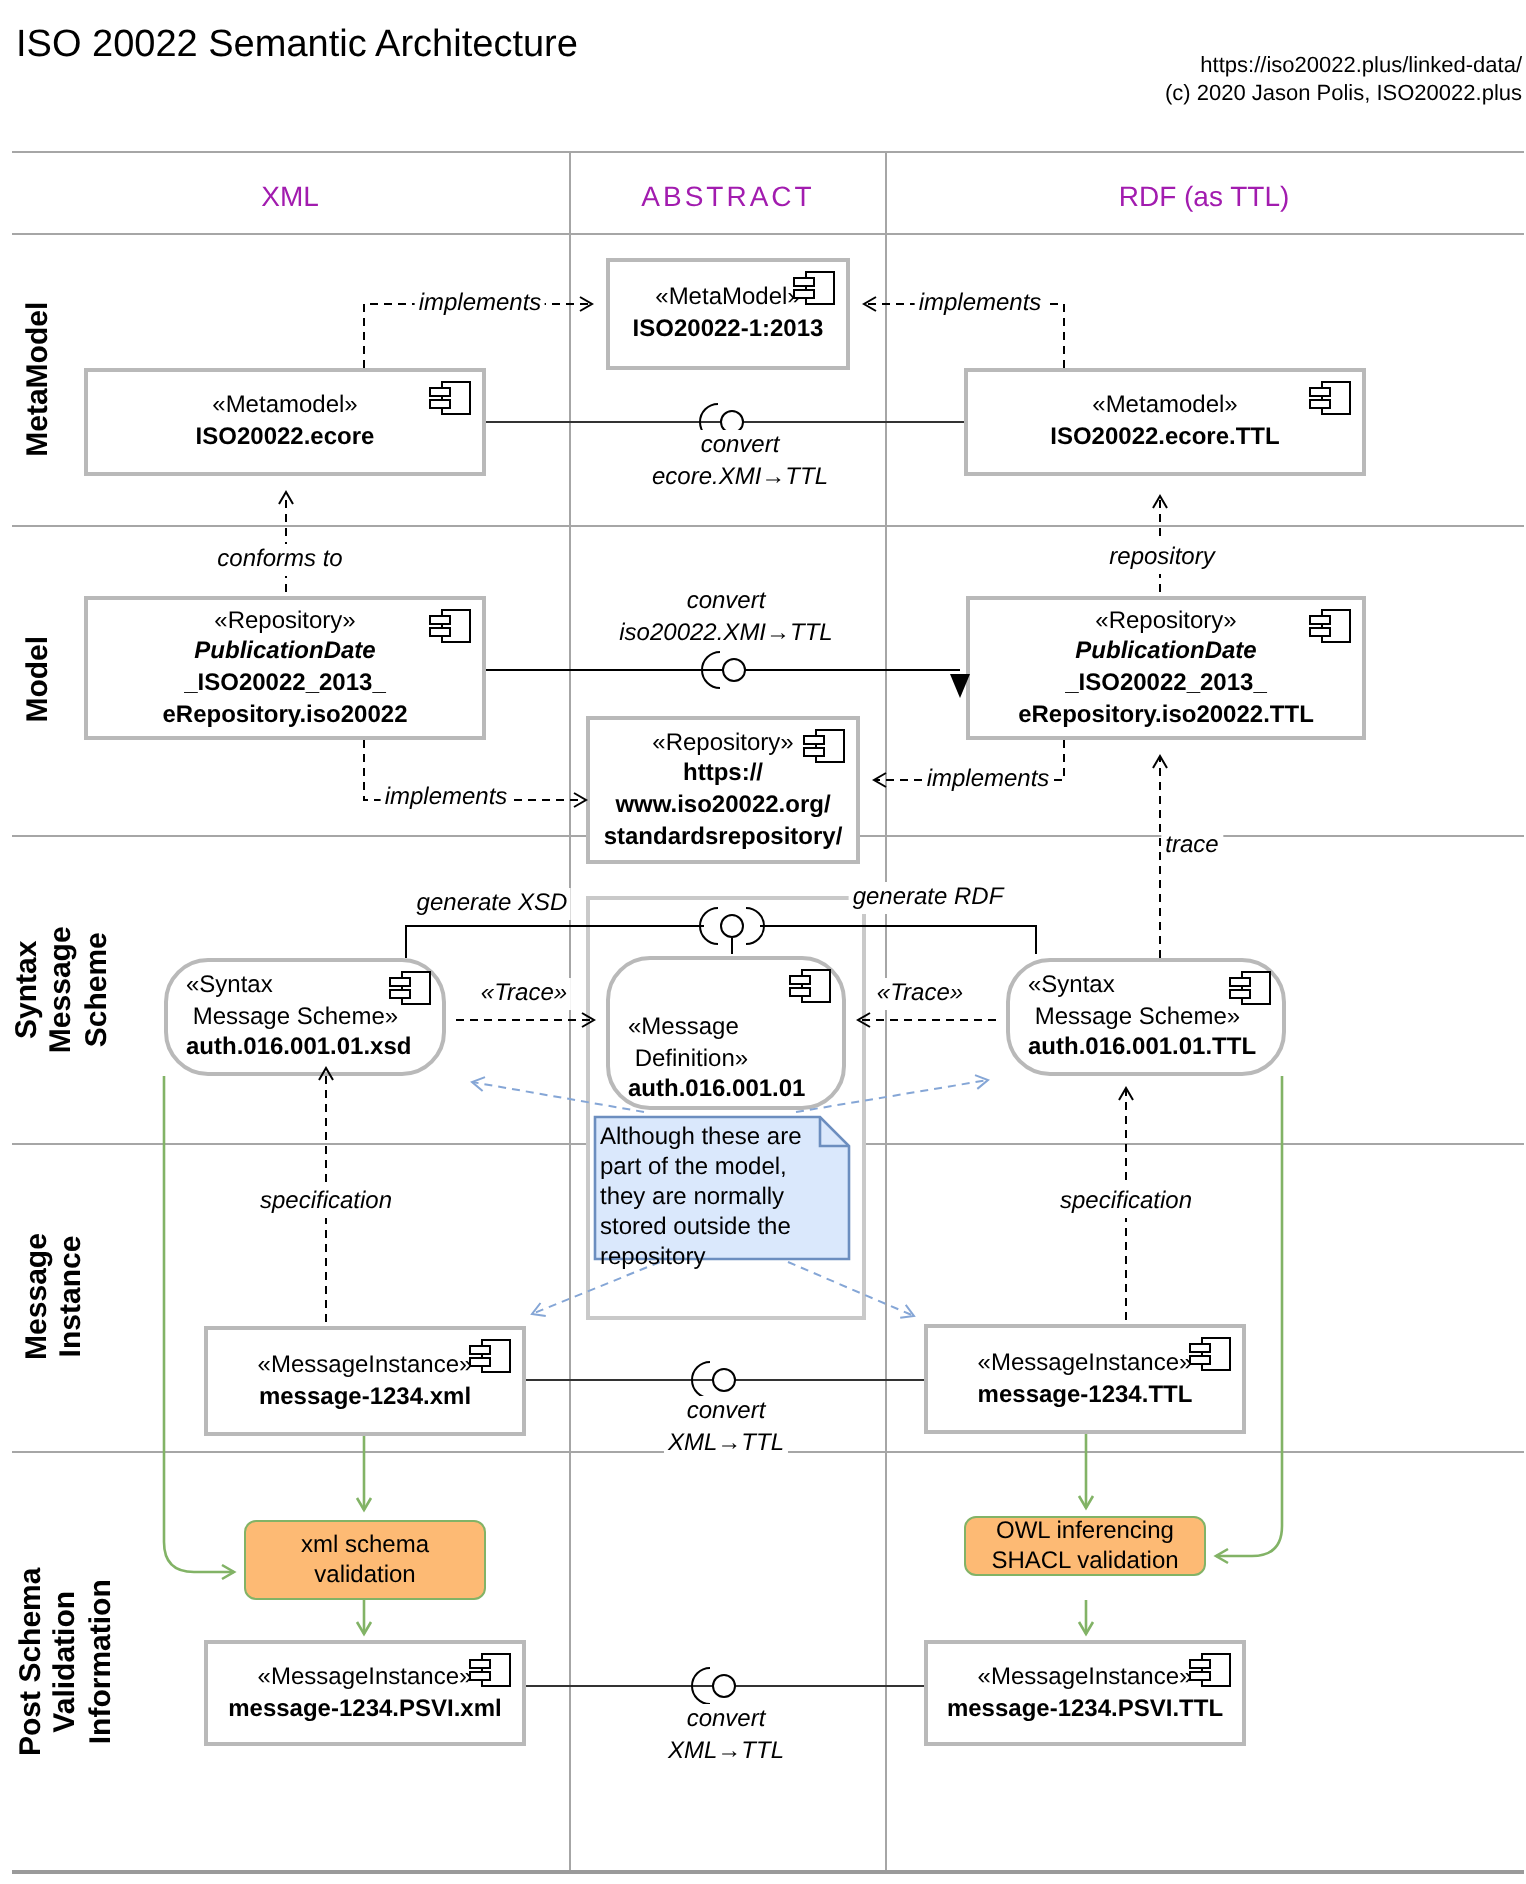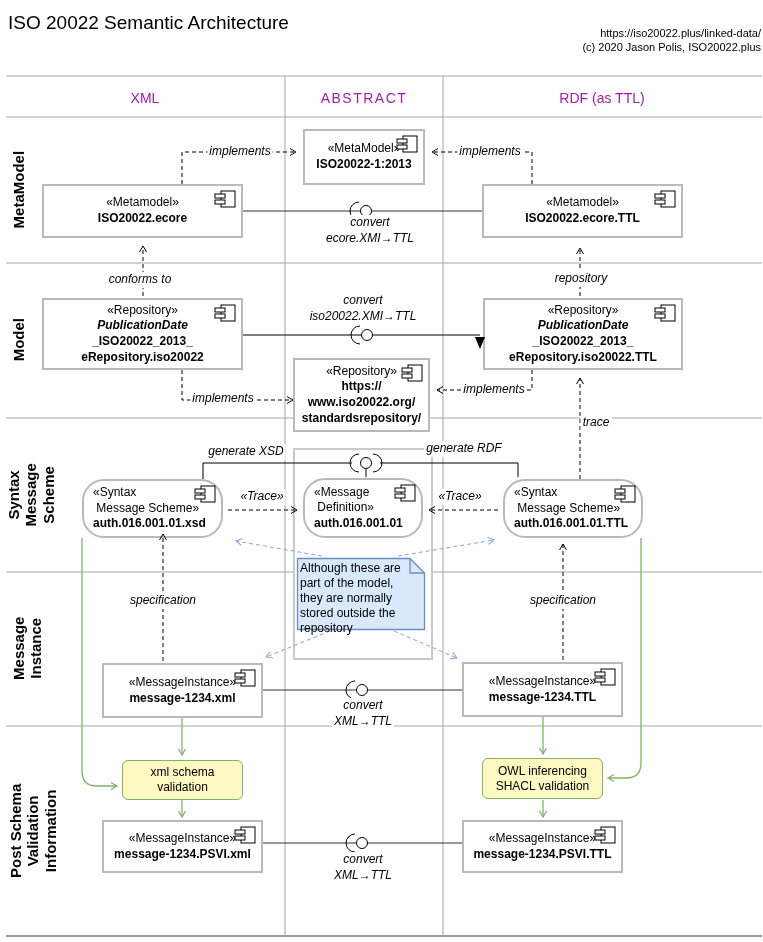--- a/index.html
+++ b/index.html
@@ -9,21 +9,21 @@
   .credit{position:absolute;right:2px;top:26px;font-size:11px;text-align:right;line-height:1.3;color:#000;}
   .colhead{position:absolute;transform:translateX(-50%);font-size:14px;font-weight:normal;color:#a21caf;}
   .colhead.spaced{letter-spacing:1.5px;text-align:right;}
   .rowlabel{position:absolute;font-size:15px;font-weight:bold;white-space:pre;text-align:center;line-height:1.15;transform:rotate(-90deg);color:#000;}
   .ubox{position:absolute;background:#fff;border:2px solid #b9b9b9;box-sizing:border-box;display:flex;flex-direction:column;justify-content:center;align-items:center;font-size:12px;line-height:1.3;text-align:center;color:#000;}
   .ubox.la{align-items:flex-start;text-align:left;padding-left:9px;border-radius:22px;}
   .stype{white-space:pre;}
   .bname{font-weight:bold;white-space:pre;}
   .bname.it{font-style:italic;}
   .cicon{position:absolute;top:4px;right:5px;width:22px;height:18px;}
-  .vbox{position:absolute;background:#fef9c3;border:1.5px solid #82b366;border-radius:6px;box-sizing:border-box;display:flex;align-items:center;justify-content:center;font-size:12px;line-height:1.25;text-align:center;white-space:pre;color:#000;}
+  .vbox{position:absolute;background:#fdba74;border:1.5px solid #82b366;border-radius:6px;box-sizing:border-box;display:flex;align-items:center;justify-content:center;font-size:12px;line-height:1.25;text-align:center;white-space:pre;color:#000;}
   .elabel{position:absolute;transform:translateX(-50%);background:#fff;padding:0 2px;font-size:12px;line-height:1.3;white-space:pre;text-align:center;color:#000;font-style:italic;}
   .contbox{position:absolute;background:#fff;border:2px solid #c9c9c9;box-sizing:border-box;}
   .notetext{position:absolute;font-size:12px;line-height:1.25;text-align:left;color:#000;}
 </style>
 </head>
 <body>
 
 <div id="canvas">
 
   <svg class="layer" width="763" height="942">
@@ -112,21 +112,21 @@
     <span class="cicon"><svg width="22" height="18" viewBox="0 0 22 18">
           <rect x="7" y="1" width="14" height="16" fill="#fff" stroke="#000"></rect>
           <rect x="1" y="4" width="10" height="4" fill="#fff" stroke="#000"></rect>
           <rect x="1" y="10" width="10" height="4" fill="#fff" stroke="#000"></rect>
         </svg></span>
     <div class="stype">«Syntax
  Message Scheme»</div>
     <div class="bname">auth.016.001.01.xsd</div>
   </div>
 
-  <div class="ubox la" style="left:303px;top:478px;width:120px;height:60px;">
+  <div class="ubox la" style="left:303px;top:478px;width:120px;height:77px;justify-content:flex-end;">
     <span class="cicon"><svg width="22" height="18" viewBox="0 0 22 18">
           <rect x="7" y="1" width="14" height="16" fill="#fff" stroke="#000"></rect>
           <rect x="1" y="4" width="10" height="4" fill="#fff" stroke="#000"></rect>
           <rect x="1" y="10" width="10" height="4" fill="#fff" stroke="#000"></rect>
         </svg></span>
     <div class="stype">«Message
  Definition»</div>
     <div class="bname">auth.016.001.01</div>
   </div>
 
@@ -176,21 +176,21 @@
           <rect x="7" y="1" width="14" height="16" fill="#fff" stroke="#000"></rect>
           <rect x="1" y="4" width="10" height="4" fill="#fff" stroke="#000"></rect>
           <rect x="1" y="10" width="10" height="4" fill="#fff" stroke="#000"></rect>
         </svg></span>
     <div class="stype">«MessageInstance»</div>
     <div class="bname">message-1234.PSVI.TTL</div>
   </div>
 
   <div class="vbox" style="left:122px;top:760px;width:121px;height:40px;">xml schema
 validation</div>
-  <div class="vbox" style="left:482px;top:758px;width:121px;height:41px;">OWL inferencing
+  <div class="vbox" style="left:482px;top:758px;width:121px;height:30px;">OWL inferencing
 SHACL validation</div>
 
   <svg class="layer" width="763" height="942">
     <defs>
       <marker id="aoK" markerWidth="12" markerHeight="12" refX="7.5" refY="5" orient="auto" markerUnits="userSpaceOnUse">
         <path d="M1.5,1.5 L7.5,5 L1.5,8.5" fill="none" stroke="#000" stroke-width="1"></path>
       </marker>
       <marker id="aoG" markerWidth="12" markerHeight="12" refX="7.5" refY="5" orient="auto" markerUnits="userSpaceOnUse">
         <path d="M1.5,1.5 L7.5,5 L1.5,8.5" fill="none" stroke="#82b366" stroke-width="1.3"></path>
       </marker>

